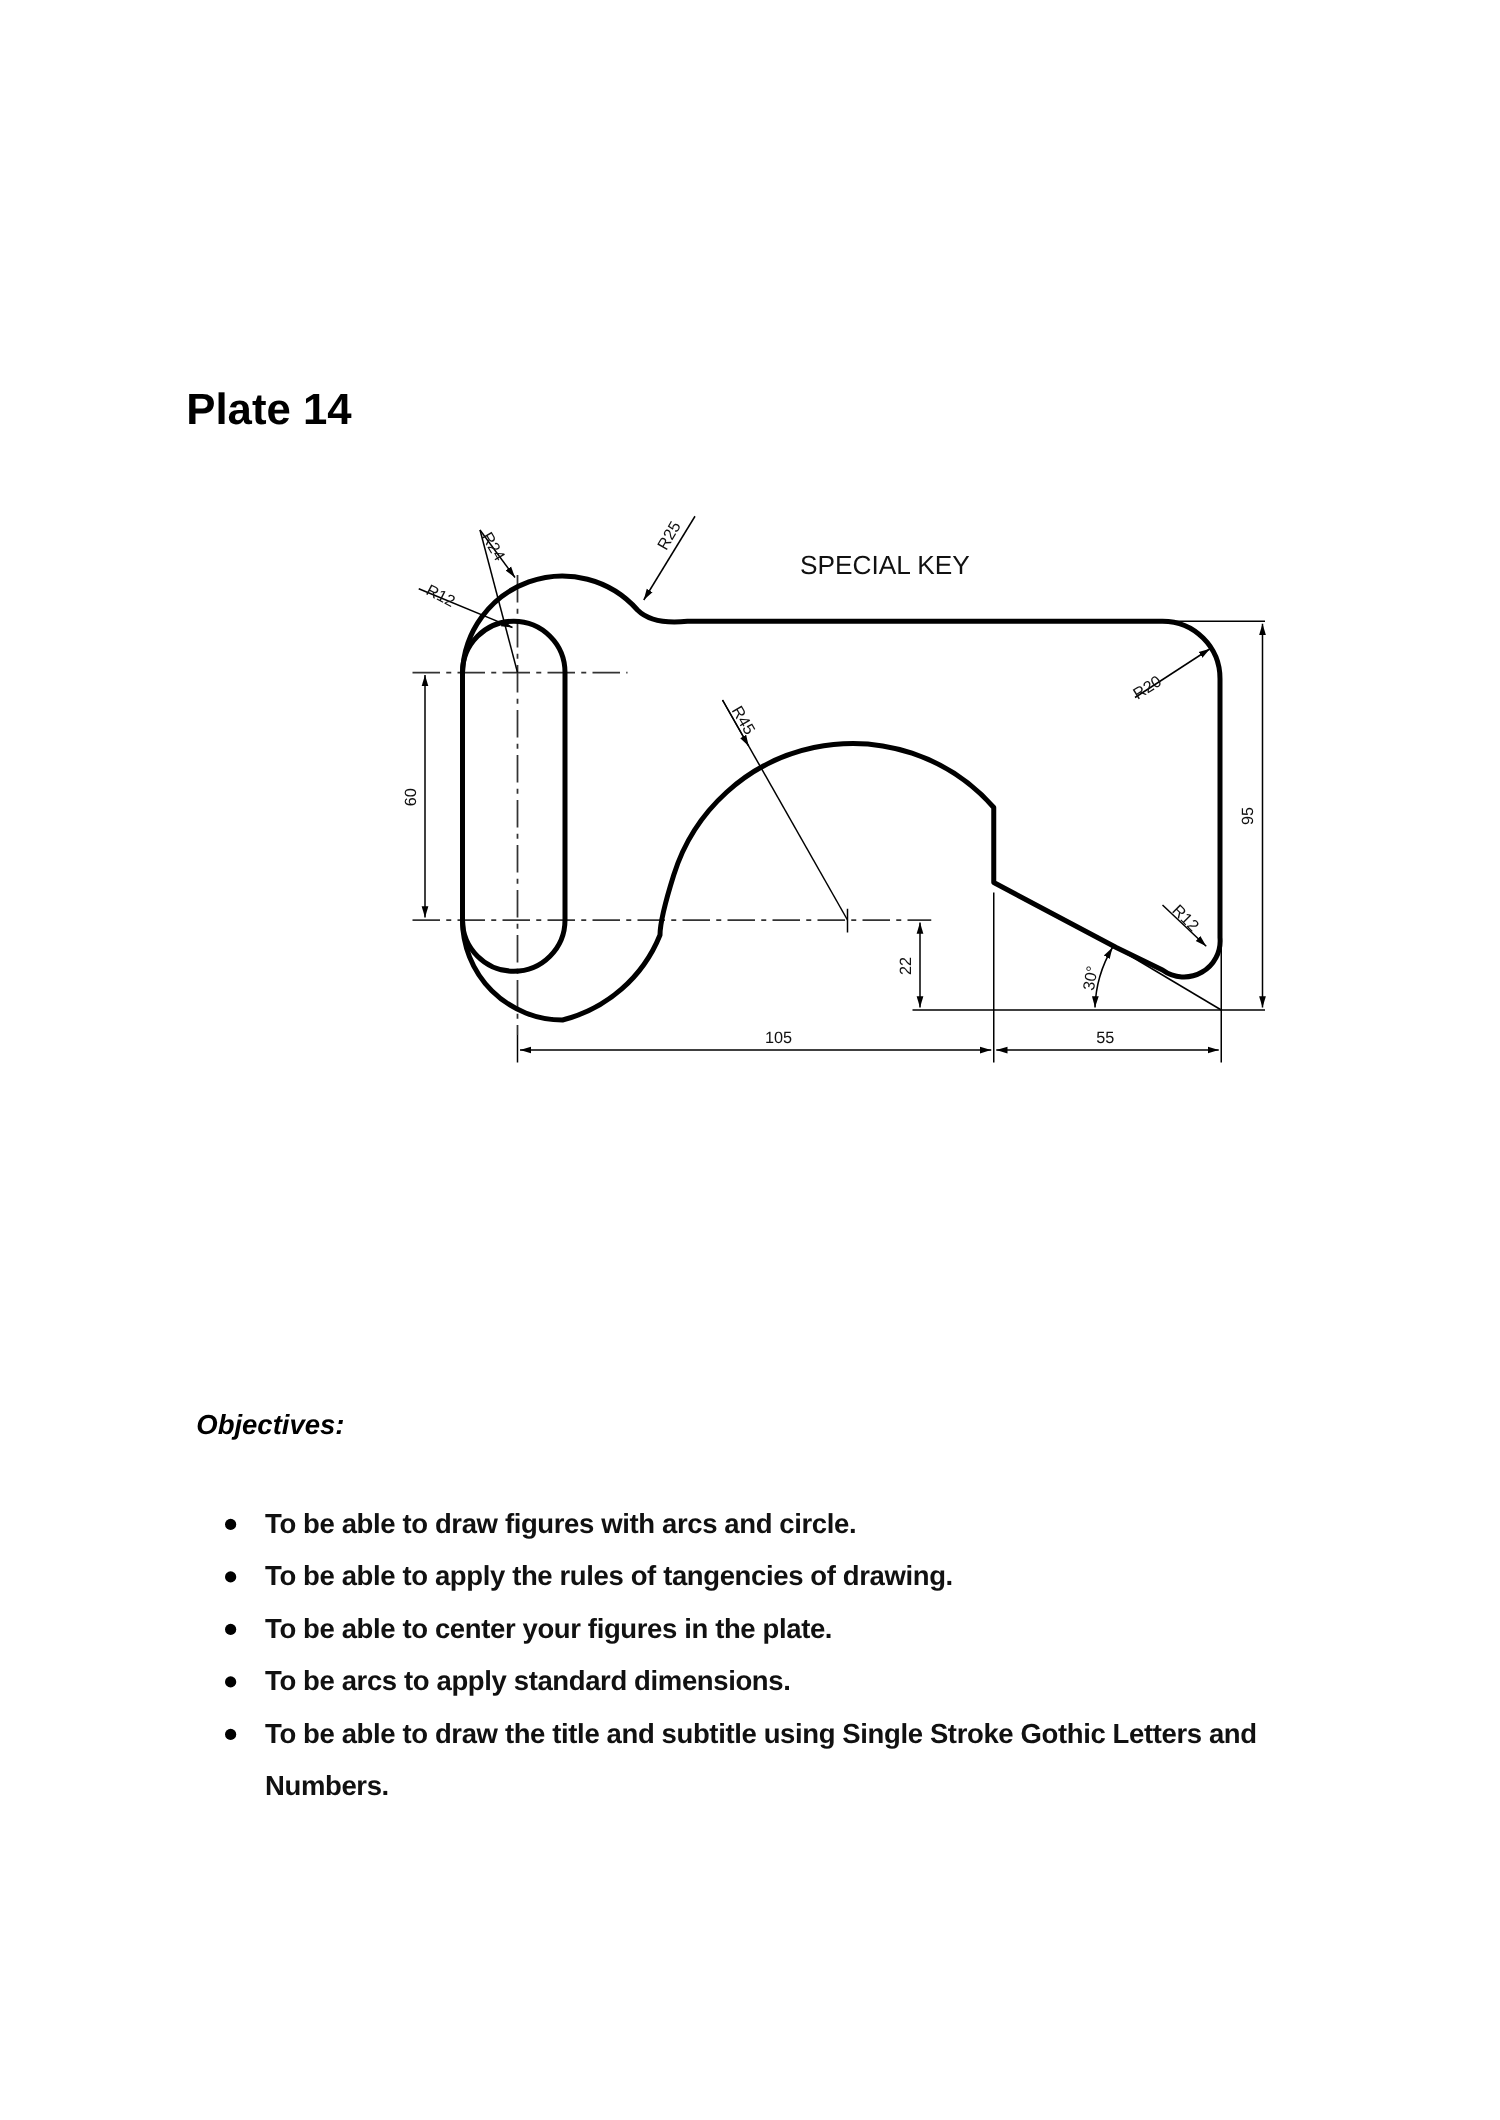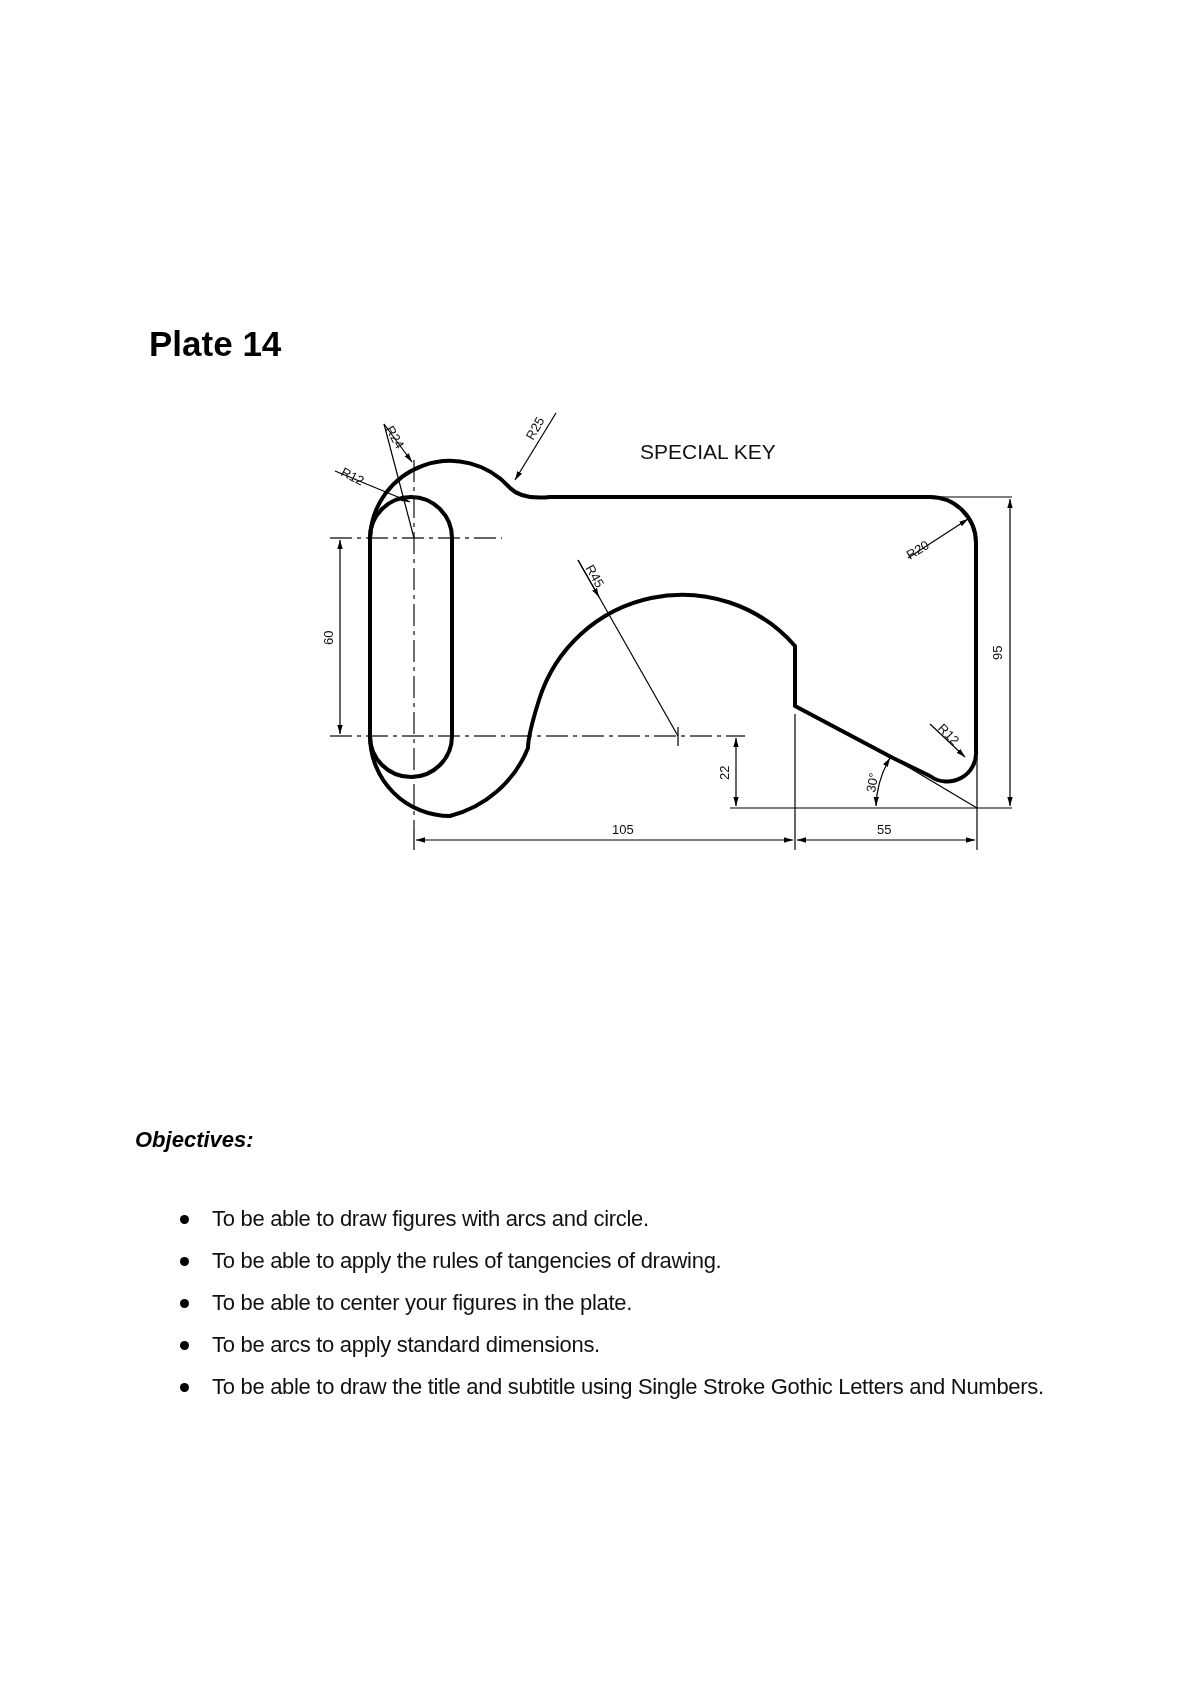--- a/index.html
+++ b/index.html
@@ -1,22 +1,22 @@
 <!DOCTYPE html>
 <html><head>
 <meta charset="utf-8">
 <style>
   html, body { margin:0; padding:0; background:#ffffff; }
   body { width:1200px; height:1696px; position:relative; overflow:hidden;
          font-family:"Liberation Sans", sans-serif; color:#000; }
-  .plate-title { position:absolute; left:149px; top:324px; font-size:35px; font-weight:bold; letter-spacing:0px; }
+  .plate-title { position:absolute; left:149px; top:308px; font-size:35px; font-weight:bold; letter-spacing:0px; }
   .drawing { position:absolute; left:0; top:0; }
-  .obj-heading { position:absolute; left:135px; top:1127px; font-size:22px; font-weight:bold; font-style:italic; }
+  .obj-heading { position:absolute; left:157px; top:1127px; font-size:22px; font-weight:bold; font-style:italic; }
   .obj-list { position:absolute; left:180px; top:1198px; width:880px; margin:0; padding:0; list-style:none; }
-  .obj-item { position:relative; padding-left:32px; font-size:22px; line-height:42px; color:#111; letter-spacing:-0.3px; }
+  .obj-item { position:relative; padding-left:32px; font-size:22px; line-height:42px; color:#111; letter-spacing:-0.3px;font-weight:bold; }
   .obj-item .bullet { position:absolute; left:0; top:17px; width:9px; height:9px; border-radius:50%; background:#000; }
   svg text { font-family:"Liberation Sans", sans-serif; fill:#111; }
 </style>
 </head>
 <body>
 
 <div class="plate-title">Plate 14</div>
 
 <svg class="drawing" width="1200" height="900" viewBox="0 0 1200 900">
   <defs>

